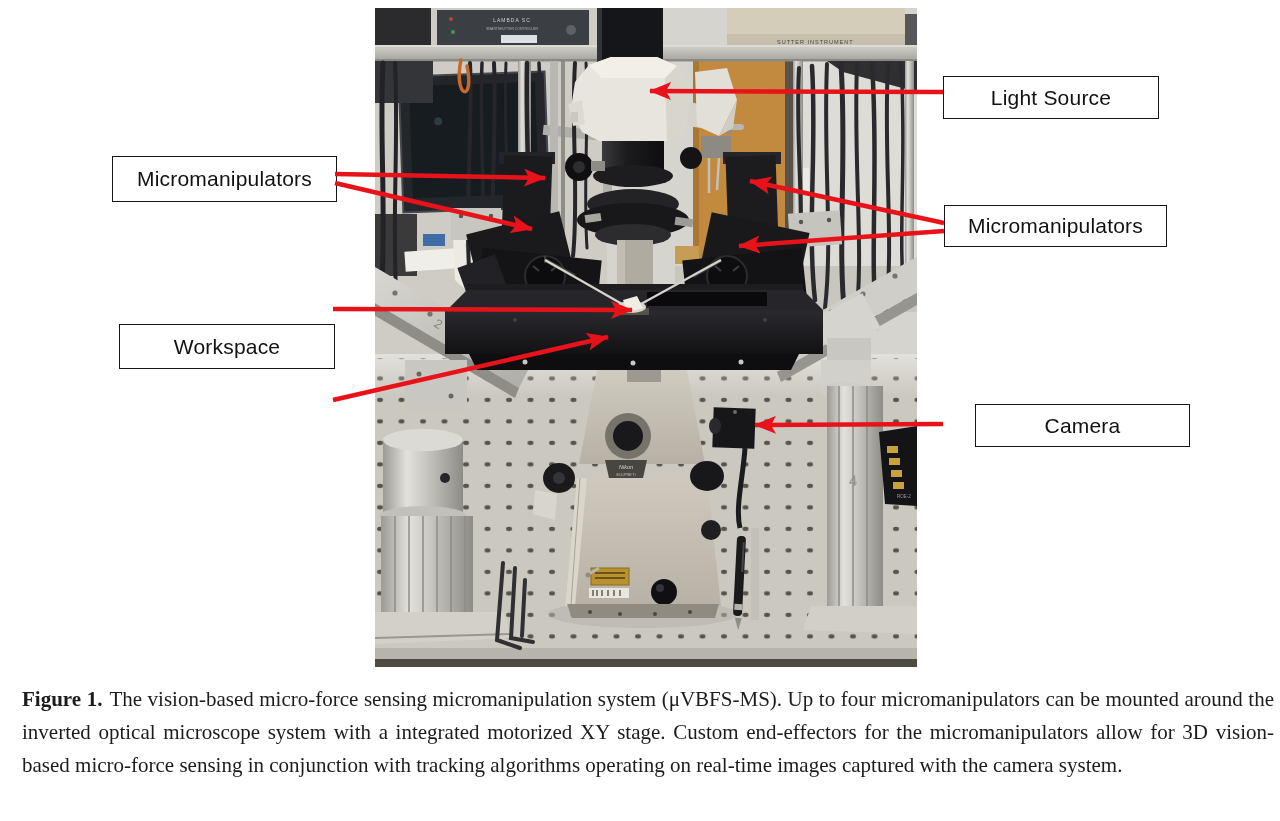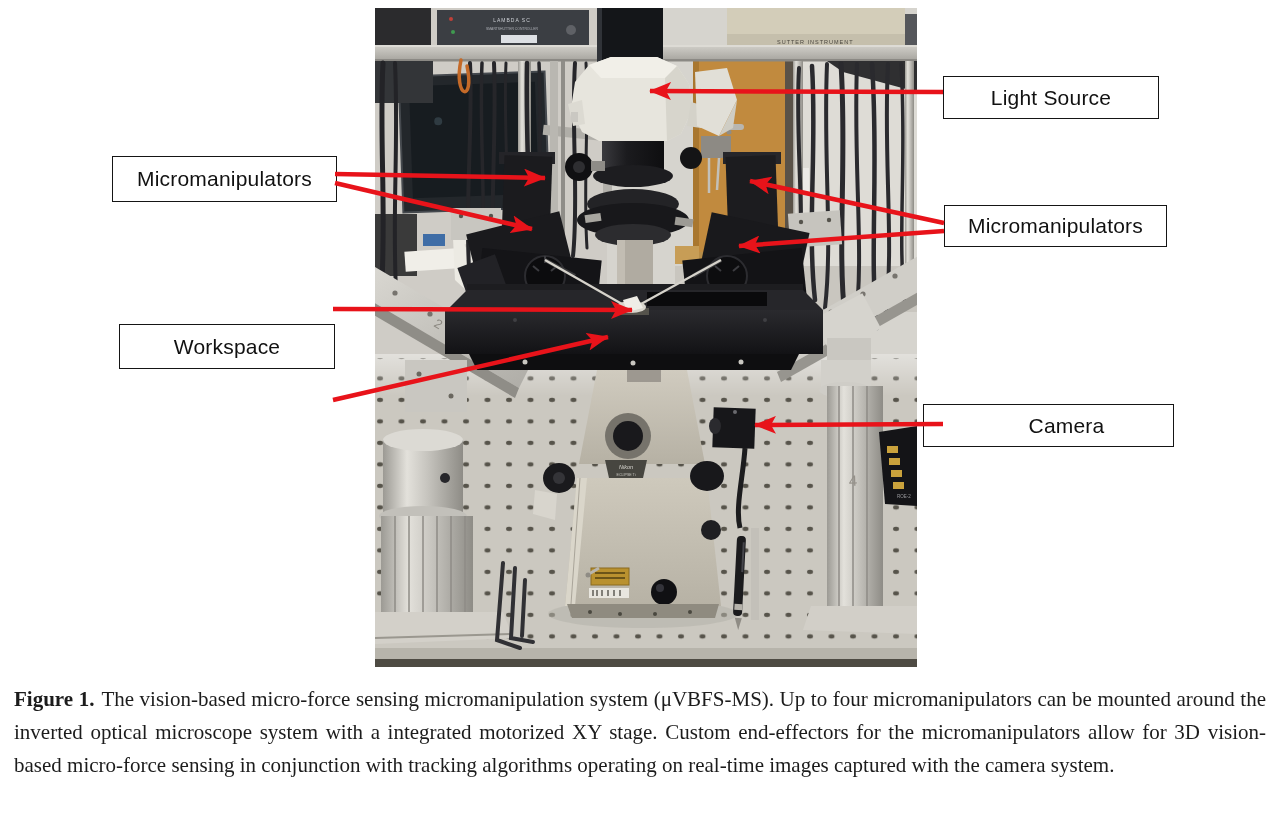--- a/index.html
+++ b/index.html
@@ -4,21 +4,21 @@
 <style>
   html,body{margin:0;padding:0;background:#ffffff;}
   .page{position:relative;width:1280px;height:821px;background:#ffffff;overflow:hidden;
         font-family:"Liberation Sans",sans-serif;}
   .photo{position:absolute;left:375px;top:8px;width:542px;height:659px;z-index:1;}
   .photo svg{display:block;width:542px;height:659px;}
   .callout{position:absolute;z-index:4;background:#ffffff;border:1.6px solid #151515;
            display:flex;align-items:center;justify-content:center;
            font-size:21px;color:#111;letter-spacing:.2px;}
   .arrows{position:absolute;left:0;top:0;width:1280px;height:821px;z-index:5;pointer-events:none;}
-  .caption{position:absolute;left:14px;top:683px;width:1252px;z-index:2;
+  .caption{position:absolute;left:22px;top:683px;width:1252px;z-index:2;
            font-family:"Liberation Serif",serif;font-size:21px;line-height:33px;
            color:#1c1c1c;text-align:justify;}
   .caption .cap-label{font-weight:bold;margin-right:7px;}
   svg text{font-family:"Liberation Sans",sans-serif;}
 </style>
 </head>
 <body>
 
 <div class="page">
 
@@ -344,21 +344,21 @@
   </div>
   <div class="callout" style="left:119px;top:288px;width:214px;height:43px;margin-top:36px;">
     <span>Workspace</span>
   </div>
   <div class="callout" style="left:943px;top:76px;width:214px;height:41px;">
     <span>Light Source</span>
   </div>
   <div class="callout" style="left:944px;top:205px;width:221px;height:40px;">
     <span>Micromanipulators</span>
   </div>
-  <div class="callout" style="left:923px;top:404px;width:213px;height:41px;padding-left:36px;">
+  <div class="callout" style="left:975px;top:404px;width:213px;height:41px;">
     <span>Camera</span>
   </div>
 
   <svg class="arrows" viewBox="0 0 1280 821">
     <defs>
       <marker id="ah" markerUnits="userSpaceOnUse" markerWidth="24" markerHeight="18" refX="21" refY="9" orient="auto">
         <path d="M0,0 L22,9 L0,18 L5,9 Z" fill="#e8131a"></path>
       </marker>
     </defs>
     <g stroke="#e8131a" stroke-width="4.5" fill="none">

